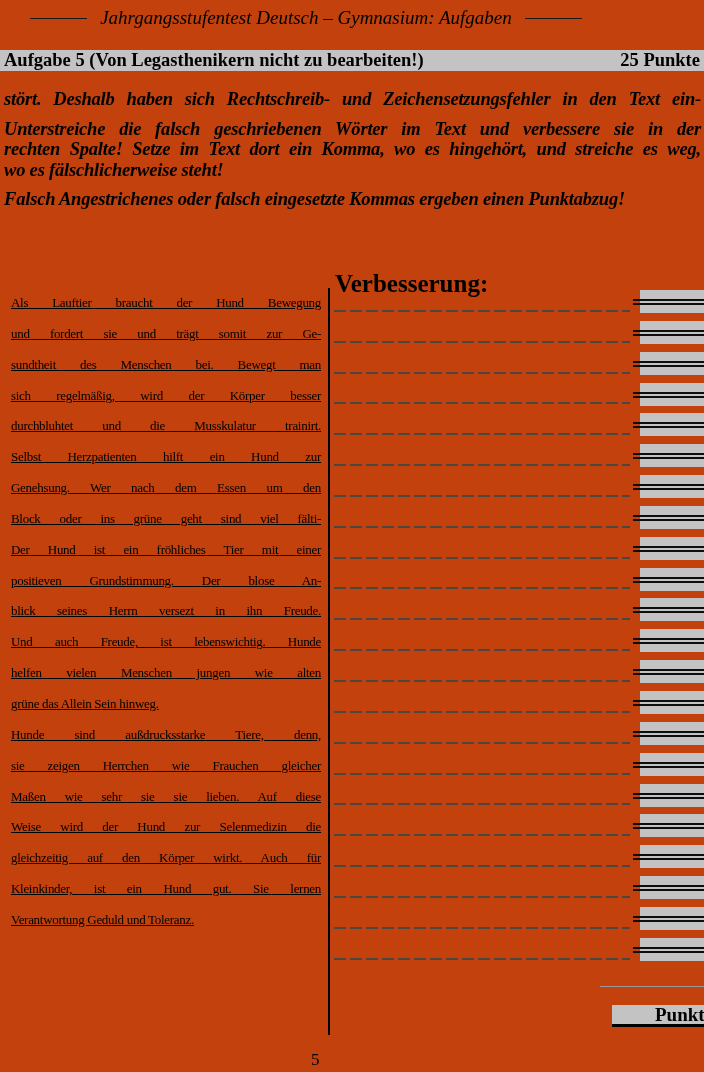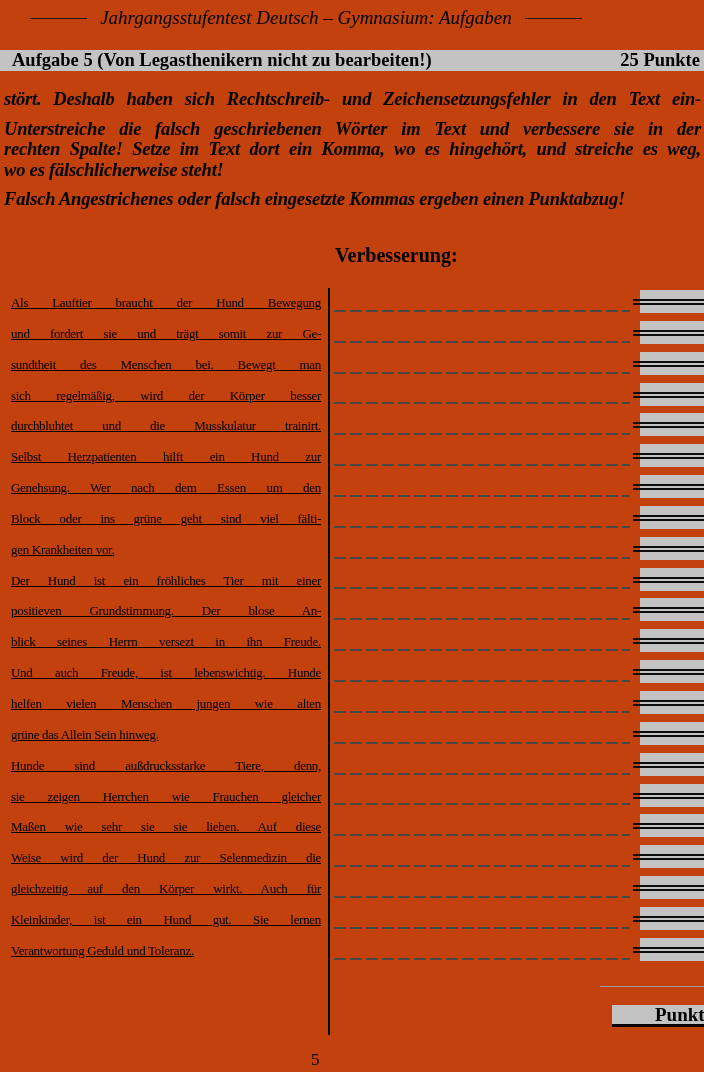--- a/index.html
+++ b/index.html
@@ -12,33 +12,33 @@
   
   .hdr { position:absolute; top:5px; left:0; width:612px; height:26px;
          display:flex; align-items:center; justify-content:center; gap:13px; }
   .hrule { width:57px; border-top:1.6px solid #1a1a1a; }
   .htitle { font-style:italic; font-size:19px; white-space:nowrap; }
 
   
   .taskbar { position:absolute; top:50px; left:0; width:704px; height:21px;
              display:flex; align-items:center; justify-content:space-between;
              padding:0 4px; font-weight:bold; font-size:18.5px; }
-  .taskbar span { white-space:nowrap;margin-left:8px; }
+  .taskbar span { white-space:nowrap; }
 
   
   .instr { position:absolute; top:89px; left:4px; width:697px;
            font-weight:bold; font-style:italic; font-size:18.5px;
            letter-spacing:-0.2px; }
   .ipara { margin-bottom:9px; }
   .ipara:last-child { margin-bottom:0; }
   .il { line-height:20.6px; text-align:justify; text-align-last:justify; white-space:nowrap; }
   .il.nl { text-align:left; text-align-last:left; }
 
   
-  .vhead { position:absolute; top:244px; left:335px; font-weight:bold; font-size:20px; }
+  .vhead { position:absolute; top:270px; left:335px; font-weight:bold; font-size:25px; }
 
   
   .cols { position:absolute; top:288px; left:0; width:704px; height:747px; }
   .divider { position:absolute; top:0; left:328px; width:1.6px; height:747px; background:#000; }
   .leftcol { position:absolute; top:0; left:0; width:327px; }
   .tl { height:30.85px; line-height:30.85px; padding:0 6px 0 11px;
         font-size:13px; letter-spacing:-0.3px;
         text-align:justify; text-align-last:justify; white-space:nowrap; overflow:visible;text-decoration:underline; }
   .tl.nl { text-align:left; text-align-last:left; }
   .rightcol { position:absolute; top:0; left:330px; width:374px; }
@@ -92,21 +92,20 @@
   <div class="cols">
     <div class="leftcol">
       <div class="tl">Als Lauftier braucht der Hund Bewegung</div>
       <div class="tl">und fordert sie und trägt somit zur Ge-</div>
       <div class="tl">sundtheit des Menschen bei. Bewegt man</div>
       <div class="tl">sich regelmäßig, wird der Körper besser</div>
       <div class="tl">durchbluhtet und die Musskulatur trainirt.</div>
       <div class="tl">Selbst Herzpatienten hilft ein Hund zur</div>
       <div class="tl">Genehsung. Wer nach dem Essen um den</div>
       <div class="tl">Block oder ins grüne geht sind viel fälti-</div>
-      <div class="tl nl">gen Krankheiten vor.</div>
       <div class="tl">Der Hund ist ein fröhliches Tier mit einer</div>
       <div class="tl">positieven Grundstimmung. Der blose An-</div>
       <div class="tl">blick seines Herrn versezt in ihn Freude.</div>
       <div class="tl">Und auch Freude, ist lebenswichtig. Hunde</div>
       <div class="tl">helfen vielen Menschen jungen wie alten</div>
       <div class="tl nl">grüne das Allein Sein hinweg.</div>
       <div class="tl">Hunde sind außdrucksstarke Tiere, denn,</div>
       <div class="tl">sie zeigen Herrchen wie Frauchen gleicher</div>
       <div class="tl">Maßen wie sehr sie sie lieben. Auf diese</div>
       <div class="tl">Weise wird der Hund zur Selenmedizin die</div>

